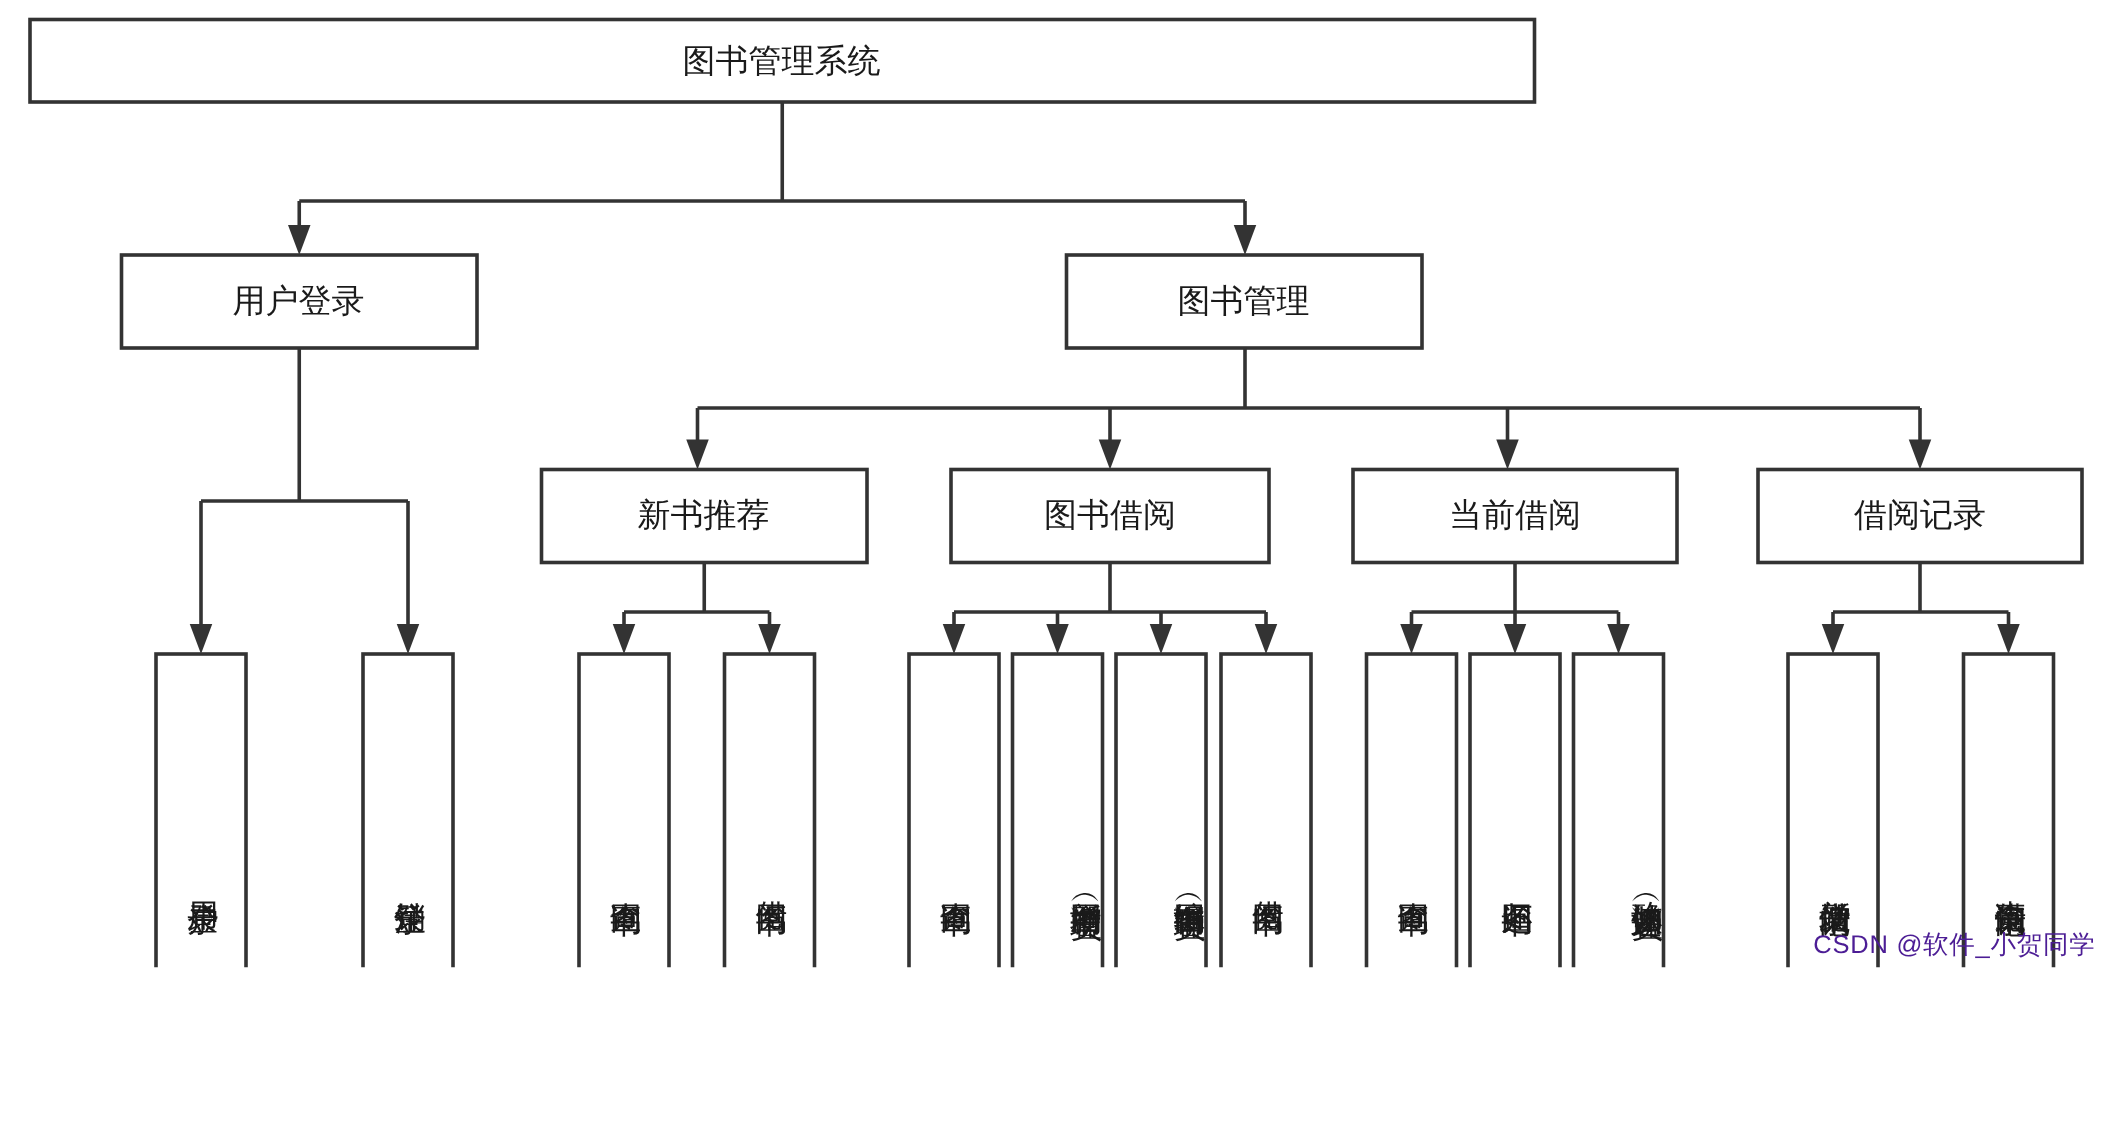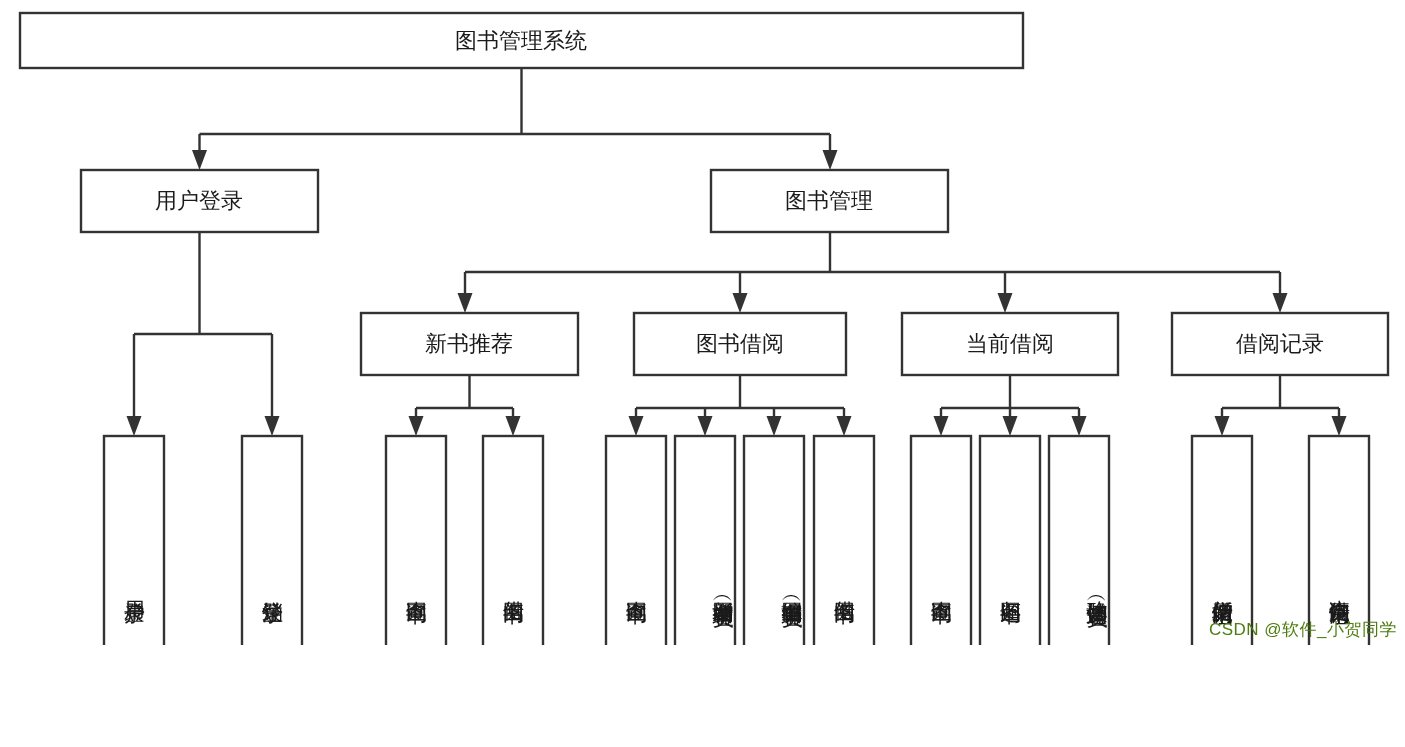--- a/index.html
+++ b/index.html
@@ -61,21 +61,21 @@
     text-align: center;
     white-space: nowrap;
     user-select: none;
   }
   .watermark {
     position: absolute;
     right: 8px;
     bottom: 4px;
     font-family: "Liberation Sans", "DejaVu Sans", sans-serif;
     font-size: 17px;
-    color: #4d7c0f;
+    color: #4c1d95;
     letter-spacing: 0.5px;
     white-space: nowrap;
     user-select: none;
   }
 </style>
 </head>
 <body>
 
 <div id="diagram-root">
 

